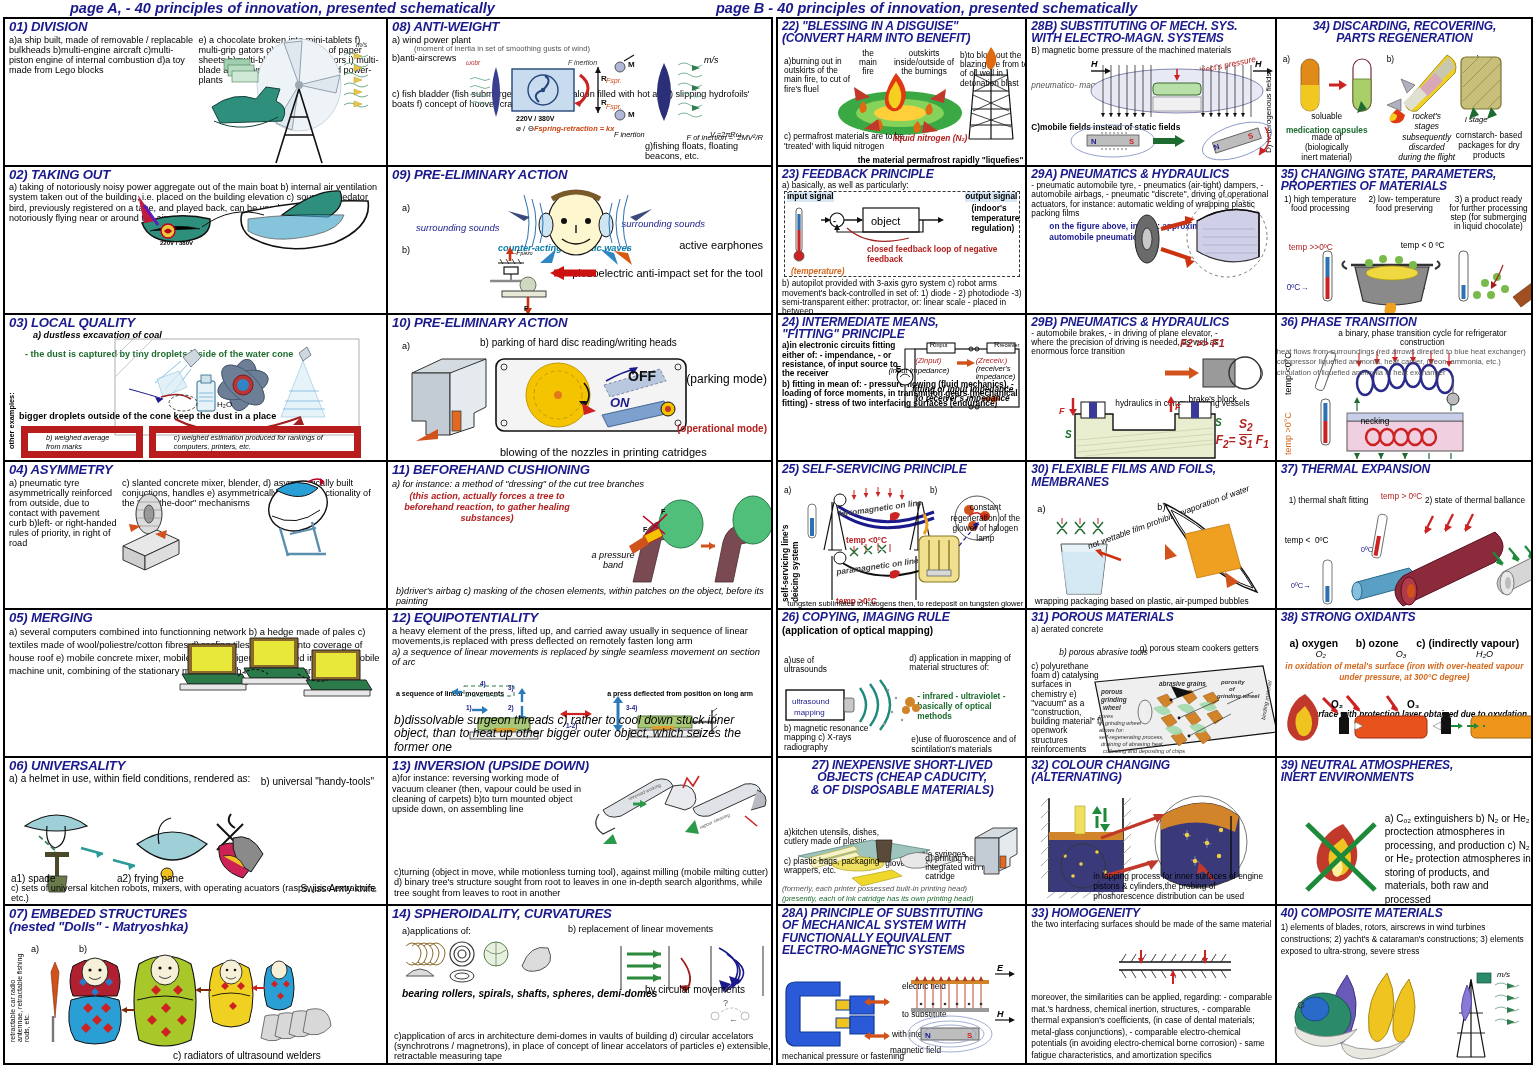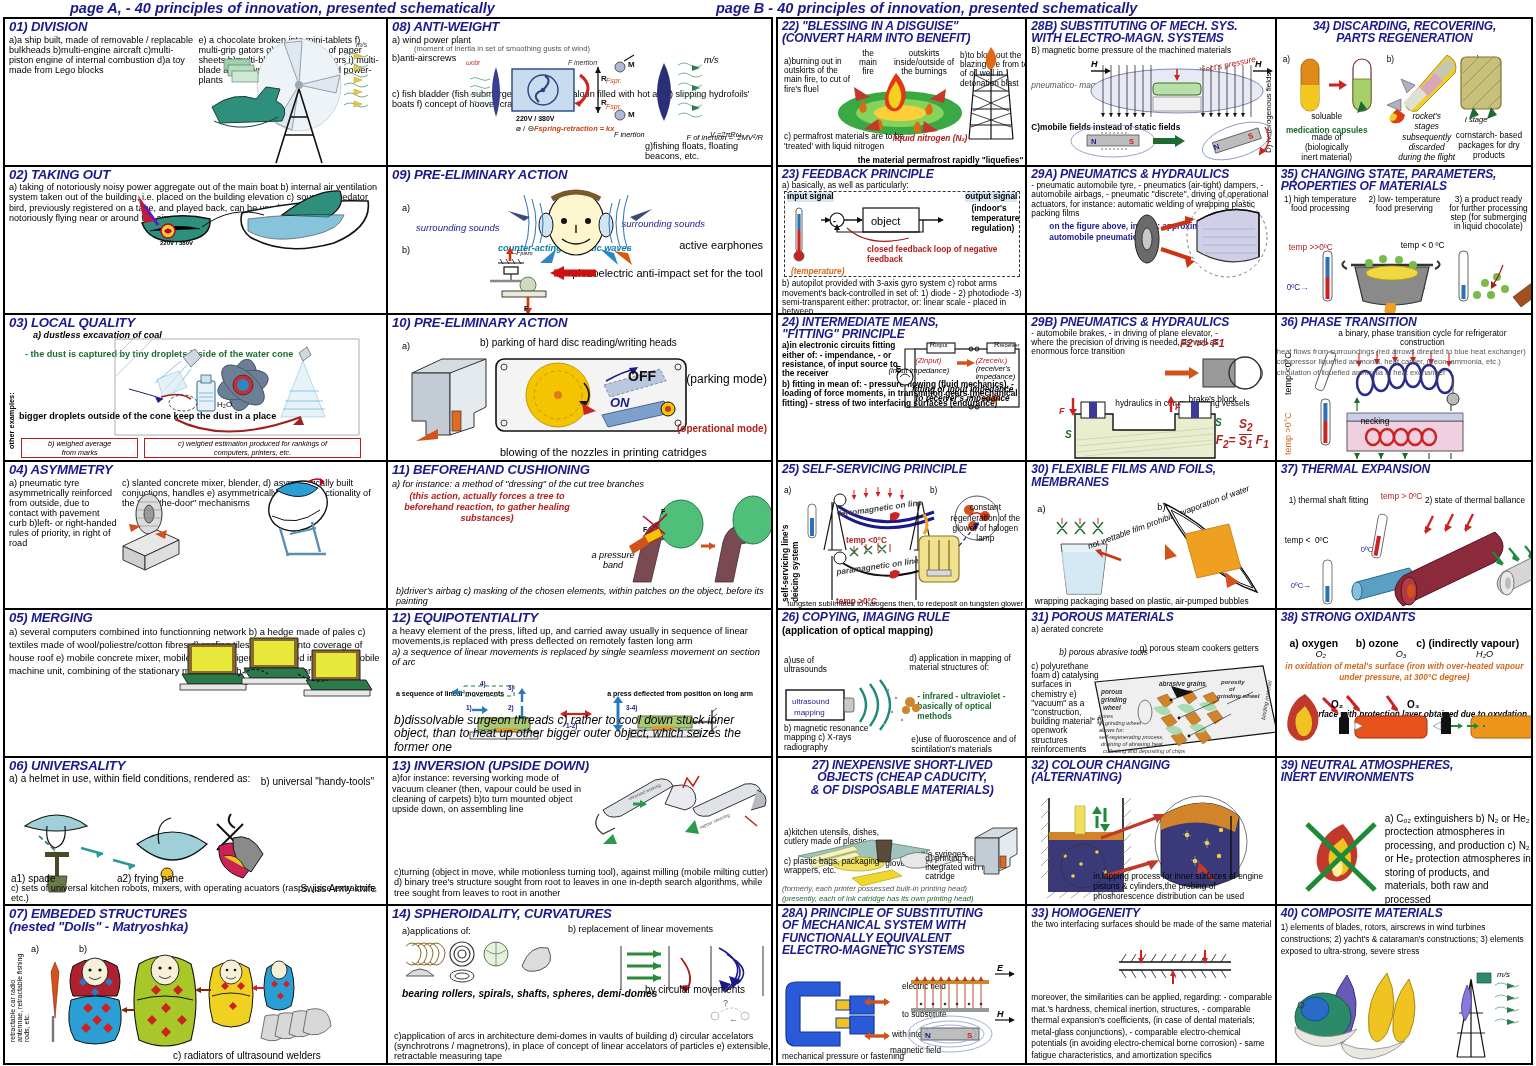--- a/index.html
+++ b/index.html
@@ -71,21 +71,21 @@
   .cols > div{flex:1;}
 
   
   .art{position:relative;}
   .art.fr{position:absolute;}
   svg{display:block;overflow:visible;}
   .vert-lbl{
     position:absolute;writing-mode:vertical-rl;transform:rotate(180deg);
     font-size:7.4px;
   }
-  .tinybox{border:1px solid #b91c1c;padding:0 18px;font-size:7.2px;font-style:italic;text-align:center;}
+  .tinybox{border:7px solid #b91c1c;padding:0 18px;font-size:7.2px;font-style:italic;}
   .dashbox{border:1px dashed #333;padding:1px 2px;}
   .mini{font-size:7px;}
 </style>
 </head>
 <body>
 
 <div class="page">
 
   <div class="headers">
     <div class="page-hdr a">page A, - 40 principles of innovation, presented schematically</div>

